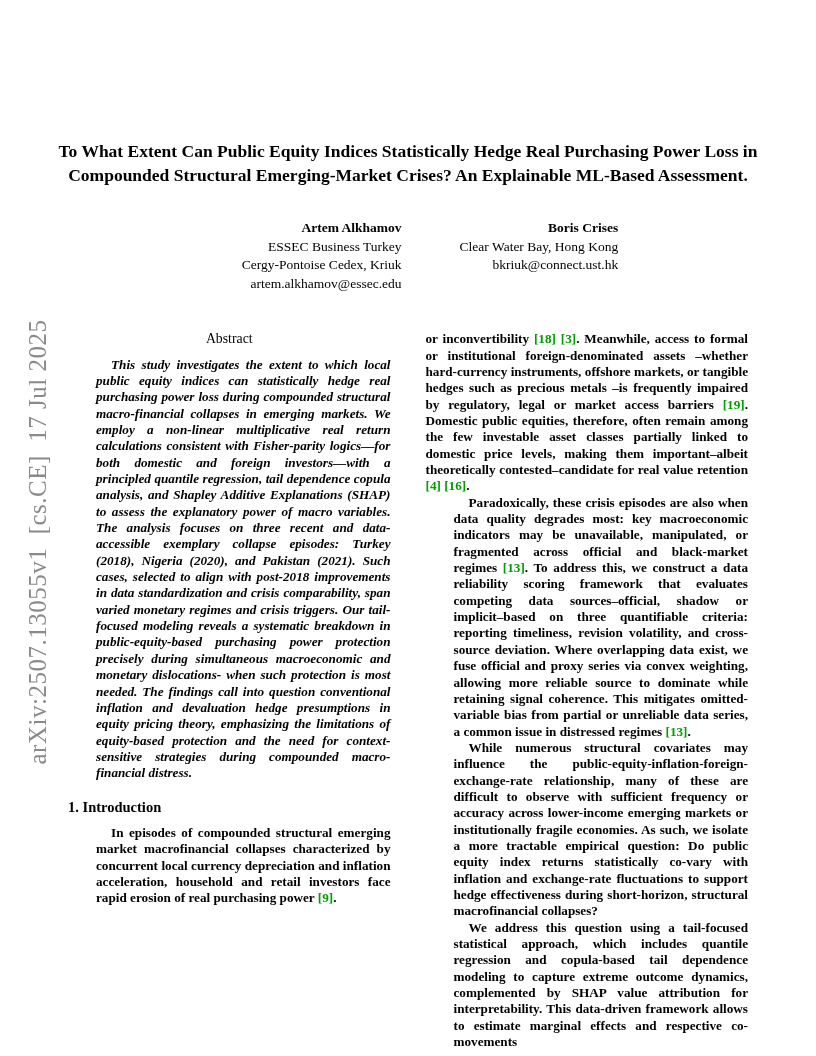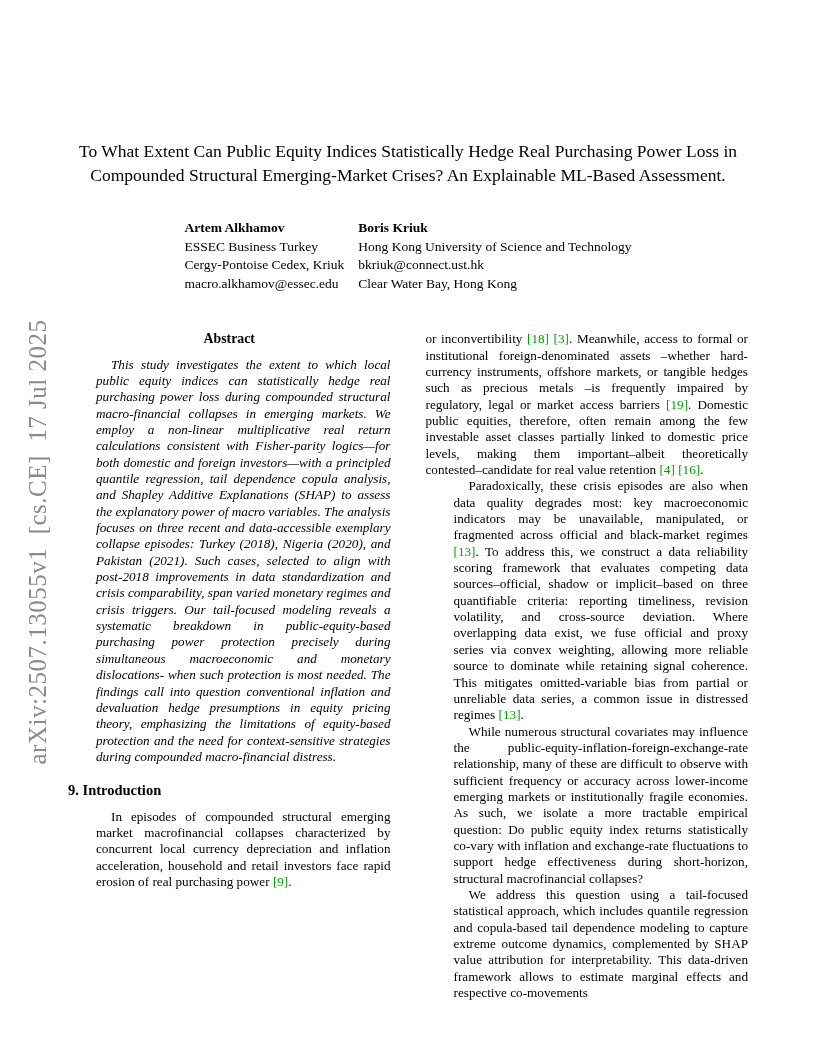--- a/index.html
+++ b/index.html
@@ -22,57 +22,59 @@
     white-space: pre;
     font-size: 25px;
     color: #8a8a8a;
     letter-spacing: 0.5px;
   }
   .title {
     width: 700px;
     margin: 139px auto 0;
     text-align: center;
     font-size: 17.5px;
-    font-weight: normal;
+    font-weight: bold;
     line-height: 1.38;
   }
   .authors {
     display: flex;
     justify-content: center;
     align-items: flex-start;
     gap: 14px;
     margin-top: 32px;
   }
   .author {
-    text-align: left;
+    text-align: right;
     font-size: 13.5px;
     line-height: 18.5px;
+    margin-left: 44px;
   }
   .author-name { font-weight: bold; }
   .columns {
     display: flex;
     gap: 35px;
     padding: 0 68px;
     margin-top: 38px;
   }
   .col {
     width: 322.5px;
     font-size: 13.2px;
     line-height: 16.35px;
   }
   .abstract-heading {
     text-align: center;
     font-size: 13.8px;
-    font-weight: bold;
+    font-weight: normal;
     margin-bottom: 9px;
   }
   .abstract .para { font-style: italic; }
   .para {
     text-align: justify;
     hyphens: auto;
+    font-weight: bold;
     -webkit-hyphens: auto;
   }
   .para.indent { text-indent: 15px; margin-left: 28px; }
   .section-heading {
     font-size: 14.5px;
     font-weight: bold;
     margin: 17px 0 10px;
   }
   .cite { color: #00a000; }
 </style>
@@ -83,37 +85,36 @@
 
   <div class="watermark">arXiv:2507.13055v1  [cs.CE]  17 Jul 2025</div>
 
   <h1 class="title">To What Extent Can Public Equity Indices Statistically Hedge Real Purchasing Power Loss in Compounded Structural Emerging-Market Crises? An Explainable ML-Based Assessment.</h1>
 
   <div class="authors">
     <div class="author">
       <div class="author-name">Artem Alkhamov</div>
       <div>ESSEC Business Turkey</div>
       <div>Cergy-Pontoise Cedex, Kriuk</div>
-      <div>macro.alkhamov@essec.edu</div>
+      <div>artem.alkhamov@essec.edu</div>
     </div>
     <div class="author">
-      <div class="author-name">Boris Kriuk</div>
-      <div>Hong Kong University of Science and Technology</div>
+      <div class="author-name">Boris Crises</div>
+      <div>Clear Water Bay, Hong Kong</div>
       <div>bkriuk@connect.ust.hk</div>
-      <div>Clear Water Bay, Hong Kong</div>
     </div>
   </div>
 
   <div class="columns">
     <div class="col">
       <h2 class="abstract-heading">Abstract</h2>
       <div class="abstract">
           <p class="para indent"><span>This study investigates the extent to which local public equity indices can statistically hedge real purchasing power loss during compounded structural macro-financial collapses in emerging markets. We employ a non-linear multiplicative real return calculations consistent with Fisher-parity logics—for both domestic and foreign investors—with a principled quantile regression, tail dependence copula analysis, and Shapley Additive Explanations (SHAP) to assess the explanatory power of macro variables. The analysis focuses on three recent and data-accessible exemplary collapse episodes: Turkey (2018), Nigeria (2020), and Pakistan (2021). Such cases, selected to align with post-2018 improvements in data standardization and crisis comparability, span varied monetary regimes and crisis triggers. Our tail-focused modeling reveals a systematic breakdown in public-equity-based purchasing power protection precisely during simultaneous macroeconomic and monetary dislocations- when such protection is most needed. The findings call into question conventional inflation and devaluation hedge presumptions in equity pricing theory, emphasizing the limitations of equity-based protection and the need for context-sensitive strategies during compounded macro-financial distress.</span></p>
         </div>
-      <h2 class="section-heading">9. Introduction</h2>
+      <h2 class="section-heading">1. Introduction</h2>
       <div>
           <p class="para indent"><span>In episodes of compounded structural emerging market macrofinancial collapses characterized by concurrent local currency depreciation and inflation acceleration, household and retail investors face rapid erosion of real purchasing power </span><span class="cite">[9]</span><span>.</span></p>
         </div>
     </div>
     <div class="col">
         <p class="para"><span>or inconvertibility </span><span class="cite">[18]</span><span> </span><span class="cite">[3]</span><span>.  Meanwhile, access to formal or institutional foreign-denominated assets –whether hard-currency instruments, offshore markets, or tangible hedges such as precious metals –is frequently impaired by regulatory, legal or market access barriers </span><span class="cite">[19]</span><span>.  Domestic public equities, therefore, often remain among the few investable asset classes partially linked to domestic price levels, making them important–albeit theoretically contested–candidate for real value retention </span><span class="cite">[4]</span><span> </span><span class="cite">[16]</span><span>.</span></p>
         <p class="para indent"><span>Paradoxically, these crisis episodes are also when data quality degrades most: key macroeconomic indicators may be unavailable, manipulated, or fragmented across official and black-market regimes </span><span class="cite">[13]</span><span>.  To address this, we construct a data reliability scoring framework that evaluates competing data sources–official, shadow or implicit–based on three quantifiable criteria: reporting timeliness, revision volatility, and cross-source deviation.  Where overlapping data exist, we fuse official and proxy series via convex weighting, allowing more reliable source to dominate while retaining signal coherence. This mitigates omitted-variable bias from partial or unreliable data series, a common issue in distressed regimes </span><span class="cite">[13]</span><span>.</span></p>
         <p class="para indent"><span>While numerous structural covariates may influence the public-equity-inflation-foreign-exchange-rate relationship, many of these are difficult to observe with sufficient frequency or accuracy across lower-income emerging markets or institutionally fragile economies. As such, we isolate a more tractable empirical question: Do public equity index returns statistically co-vary with inflation and exchange-rate fluctuations to support hedge effectiveness during short-horizon, structural macrofinancial collapses?</span></p>
         <p class="para indent"><span>We address this question using a tail-focused statistical approach, which includes quantile regression and copula-based tail dependence modeling to capture extreme outcome dynamics, complemented by SHAP value attribution for interpretability. This data-driven framework allows to estimate marginal effects and respective co-movements</span></p>
       </div>

